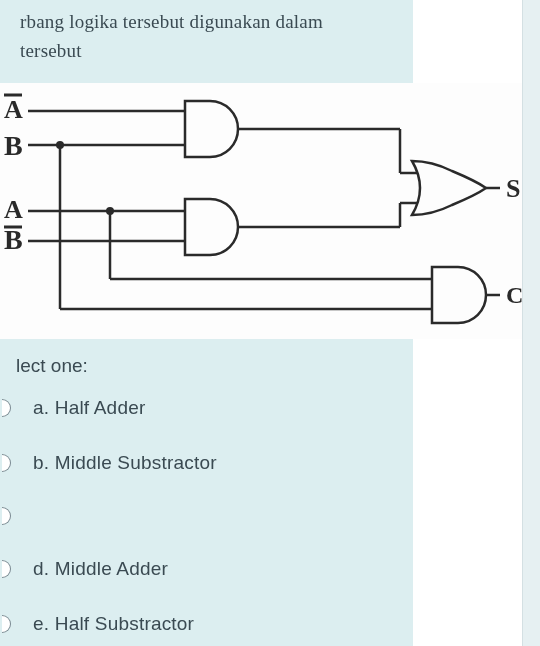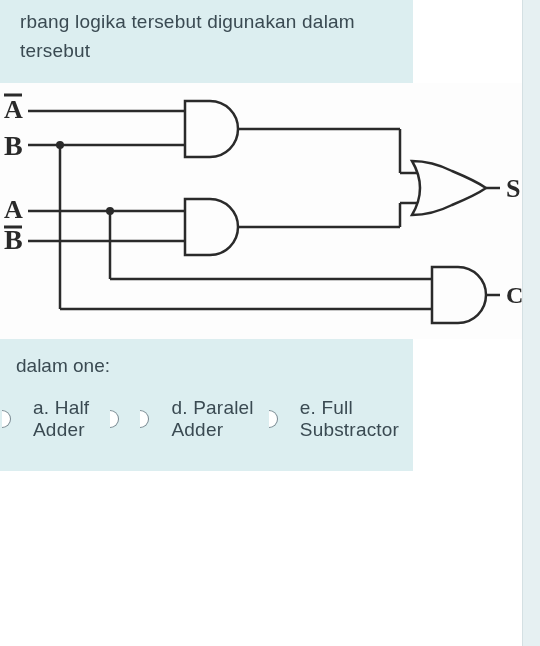--- a/index.html
+++ b/index.html
@@ -26,20 +26,21 @@
       left: 0;
       top: 0;
       right: 18px;
       bottom: 0;
     }
     .question-block {
       background: #dceef0;
       padding: 8px 14px 18px 0;
       width: 413px;
       margin-left: 0;
+      font-family: Liberation Serif, serif;
     }
     .question-text {
       font-size: 19px;
       line-height: 1.5;
       color: #3a4a52;
       padding-left: 20px;
       letter-spacing: 0.2px;
     }
     .diagram-wrap {
       width: 522px;
@@ -60,20 +61,21 @@
       margin-left: 0;
     }
     .select-prompt {
       font-size: 19px;
       color: #3a4a52;
       margin-bottom: 12px;
       margin-left: -4px;
     }
     .options {
       display: flex;
+      flex-direction: column;
       gap: 17px;
     }
     .option-row {
       display: flex;
       align-items: center;
       padding: 8px 0;
       margin-left: -18px;
     }
     .radio {
       width: 9px;
@@ -151,33 +153,37 @@
       <line x1="110" y1="196" x2="432" y2="196" stroke="#2a2a2a" stroke-width="2.5"></line>
       <line x1="60" y1="226" x2="432" y2="226" stroke="#2a2a2a" stroke-width="2.5"></line>
 
       <path d="M 432 184 L 458 184 A 28 28 0 0 1 458 240 L 432 240 Z" fill="none" stroke="#2a2a2a" stroke-width="2.5"></path>
       <line x1="486" y1="212" x2="500" y2="212" stroke="#2a2a2a" stroke-width="2.5"></line>
       <text x="506" y="220" font-family="serif" font-size="24" font-weight="bold" fill="#2a2a2a">C</text>
     </svg>
   </div>
 
   <div class="answer-block">
-    <div class="select-prompt">dalam one:</div>
+    <div class="select-prompt">lect one:</div>
     <div class="options">
       <div class="option-row">
         <span class="radio"></span>
         <span class="option-label">a. Half Adder</span>
       </div>
       <div class="option-row">
         <span class="radio"></span>
+        <span class="option-label">b. Middle Substractor</span>
       </div>
       <div class="option-row">
         <span class="radio"></span>
-        <span class="option-label">d. Paralel Adder</span>
       </div>
       <div class="option-row">
         <span class="radio"></span>
-        <span class="option-label">e. Full Substractor</span>
+        <span class="option-label">d. Middle Adder</span>
+      </div>
+      <div class="option-row">
+        <span class="radio"></span>
+        <span class="option-label">e. Half Substractor</span>
       </div>
     </div>
   </div>
 
 </div>
 
 </body></html>

